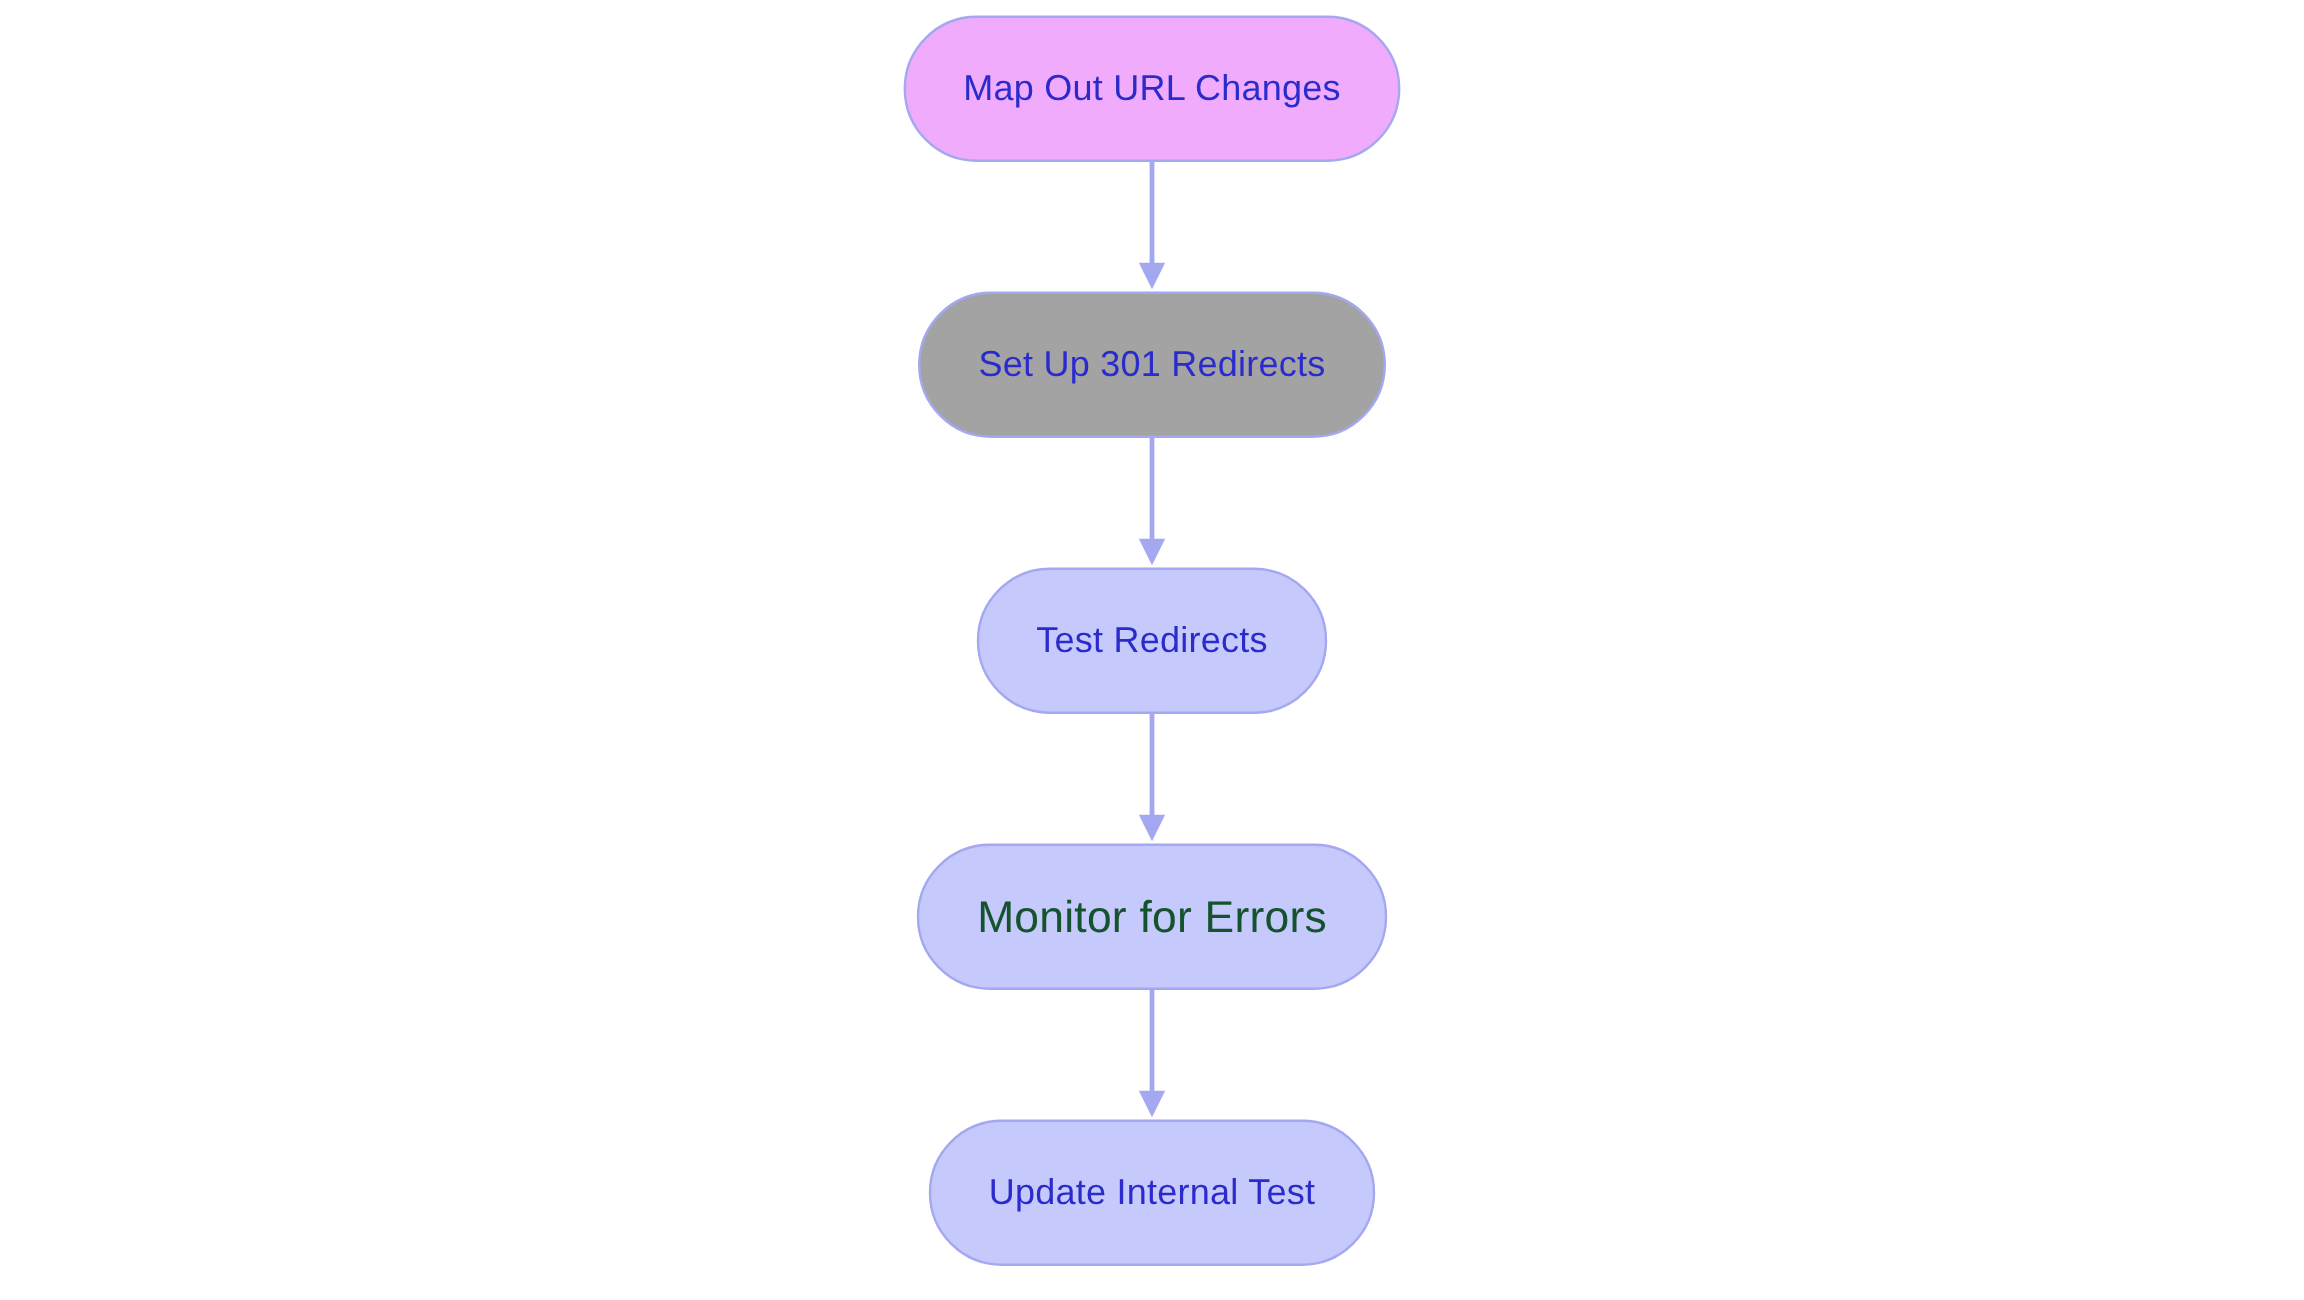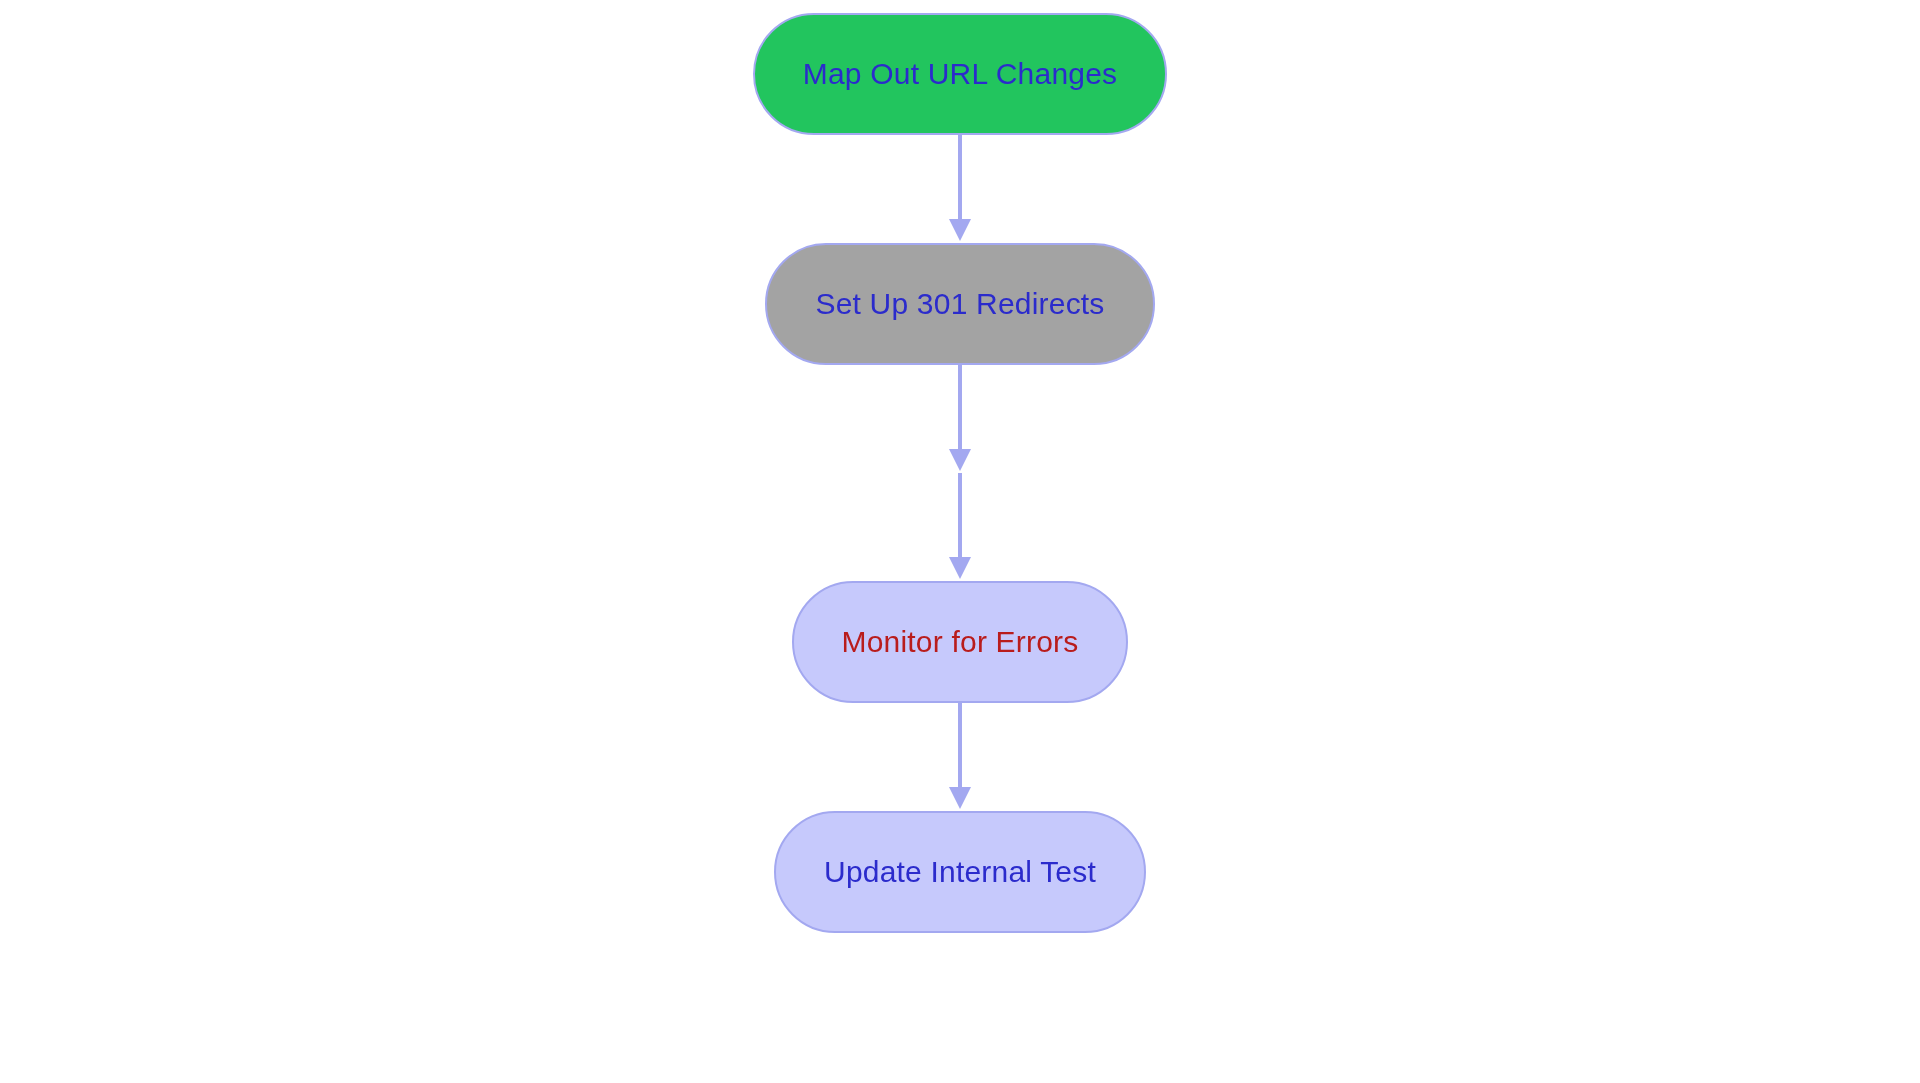--- a/index.html
+++ b/index.html
@@ -77,21 +77,21 @@
   }
 </style>
 </head>
 <body style="background: rgb(255, 255, 255);">
 
 <div id="flow-canvas" style="background: rgb(255, 255, 255);">
   <div class="flow-column">
 
     <div class="spacer-top"></div>
 
-    <div class="node" style="background: #22c55e; border-color: rgb(163, 168, 240); border-width: 2px; justify-content: flex-end;">
+    <div class="node" style="background: #f0abfc; border-color: rgb(163, 168, 240); border-width: 2px; justify-content: flex-end;">
       <span class="node-label" style="color: rgb(43, 43, 204); font-size: 30px;">Map Out URL Changes</span>
     </div>
 
     <div class="connector">
       <svg viewBox="0 0 40 108" xmlns="http://www.w3.org/2000/svg">
         <line x1="20" y1="0" x2="20" y2="86" stroke="#a3a8f0" stroke-width="4"></line>
         <polygon points="20,106 9,84 31,84" fill="#a3a8f0"></polygon>
       </svg>
     </div>
 
@@ -99,30 +99,33 @@
       <span class="node-label" style="color: rgb(43, 43, 204); font-size: 30px;">Set Up 301 Redirects</span>
     </div>
 
     <div class="connector">
       <svg viewBox="0 0 40 108" xmlns="http://www.w3.org/2000/svg">
         <line x1="20" y1="0" x2="20" y2="86" stroke="#a3a8f0" stroke-width="4"></line>
         <polygon points="20,106 9,84 31,84" fill="#a3a8f0"></polygon>
       </svg>
     </div>
 
+    <div class="node" style="background: rgb(198, 201, 252); border-color: rgb(163, 168, 240); border-width: 2px;">
+      <span class="node-label" style="color: rgb(43, 43, 204); font-size: 30px;">Test Redirects</span>
+    </div>
 
     <div class="connector">
       <svg viewBox="0 0 40 108" xmlns="http://www.w3.org/2000/svg">
         <line x1="20" y1="0" x2="20" y2="86" stroke="#a3a8f0" stroke-width="4"></line>
         <polygon points="20,106 9,84 31,84" fill="#a3a8f0"></polygon>
       </svg>
     </div>
 
     <div class="node" style="background: rgb(198, 201, 252); border-color: rgb(163, 168, 240); border-width: 2px;">
-      <span class="node-label" style="color: #b91c1c; font-size: 30px;">Monitor for Errors</span>
+      <span class="node-label" style="color: #14532d; font-size: 37px;">Monitor for Errors</span>
     </div>
 
     <div class="connector">
       <svg viewBox="0 0 40 108" xmlns="http://www.w3.org/2000/svg">
         <line x1="20" y1="0" x2="20" y2="86" stroke="#a3a8f0" stroke-width="4"></line>
         <polygon points="20,106 9,84 31,84" fill="#a3a8f0"></polygon>
       </svg>
     </div>
 
     <div class="node" style="background: rgb(198, 201, 252); border-color: rgb(163, 168, 240); border-width: 2px;">

